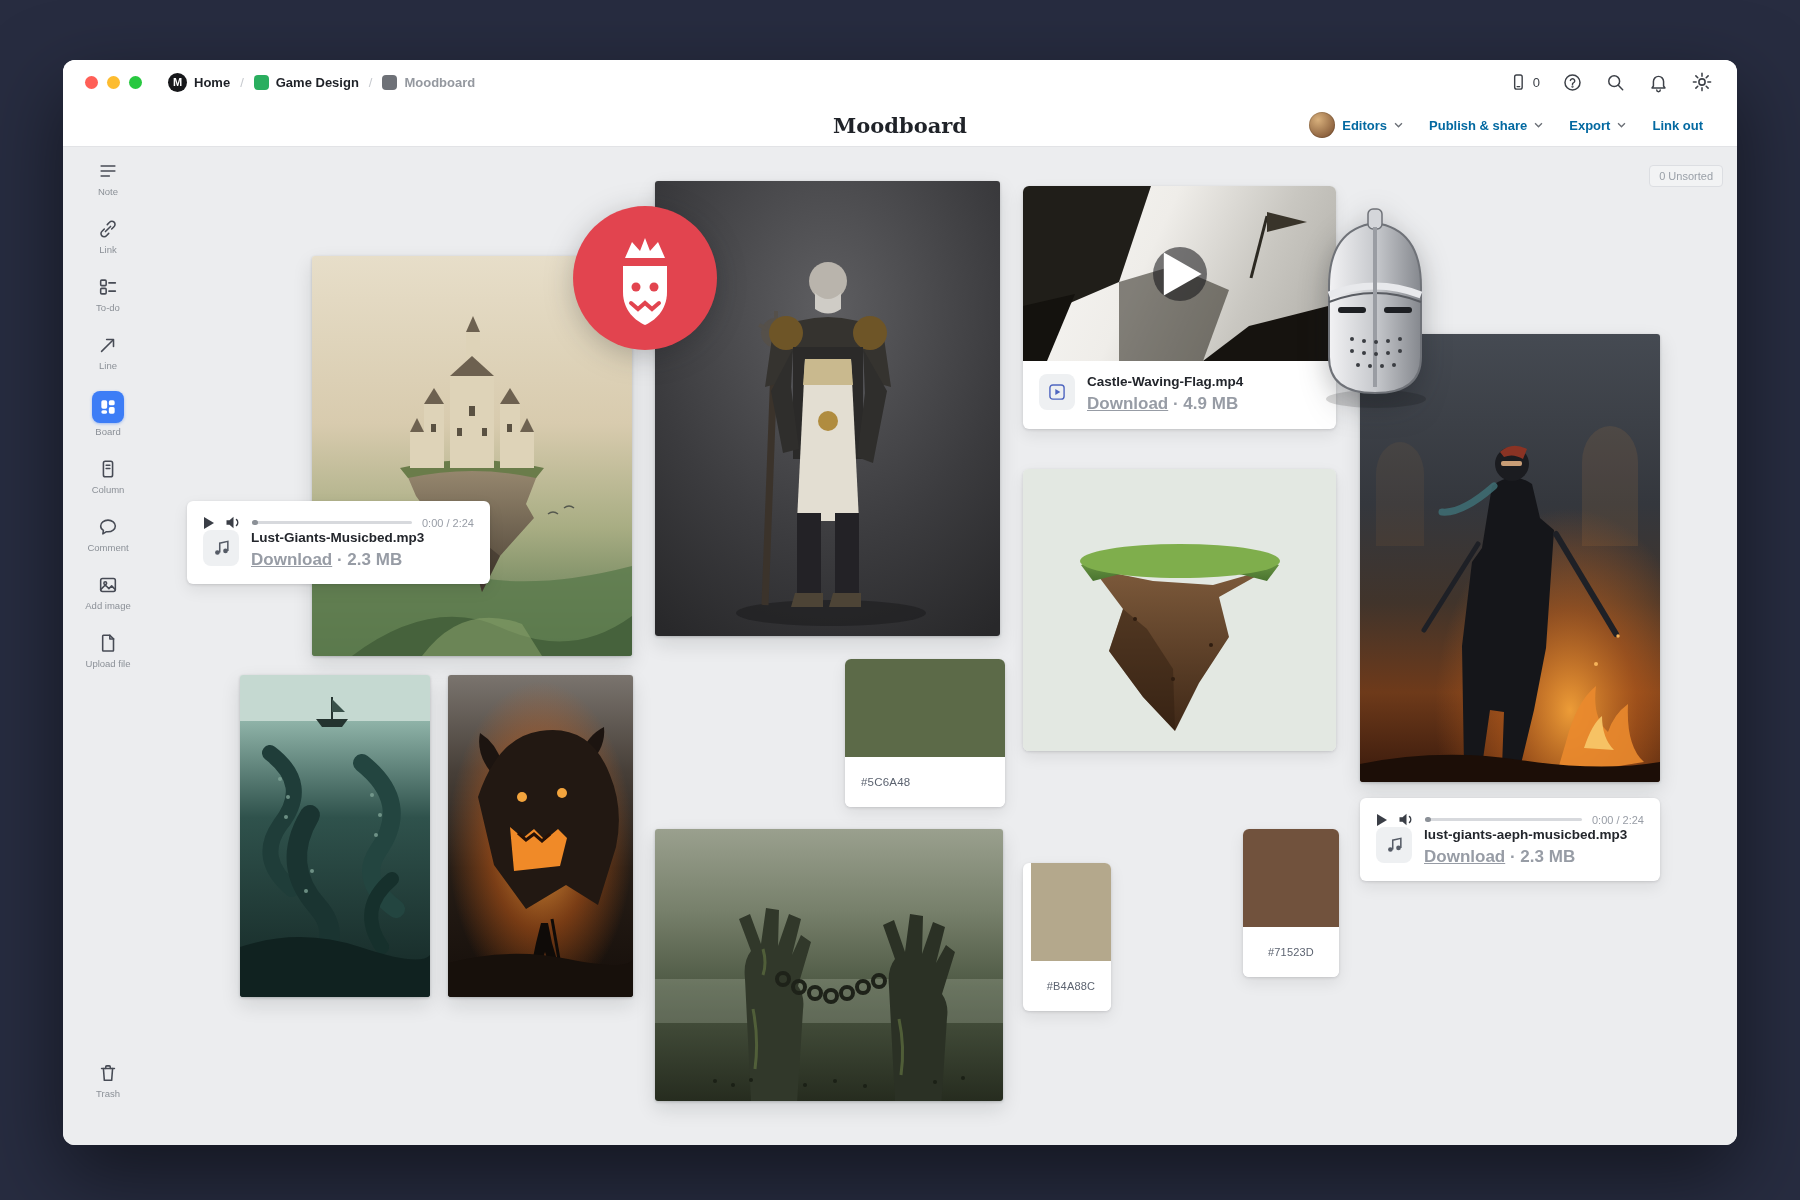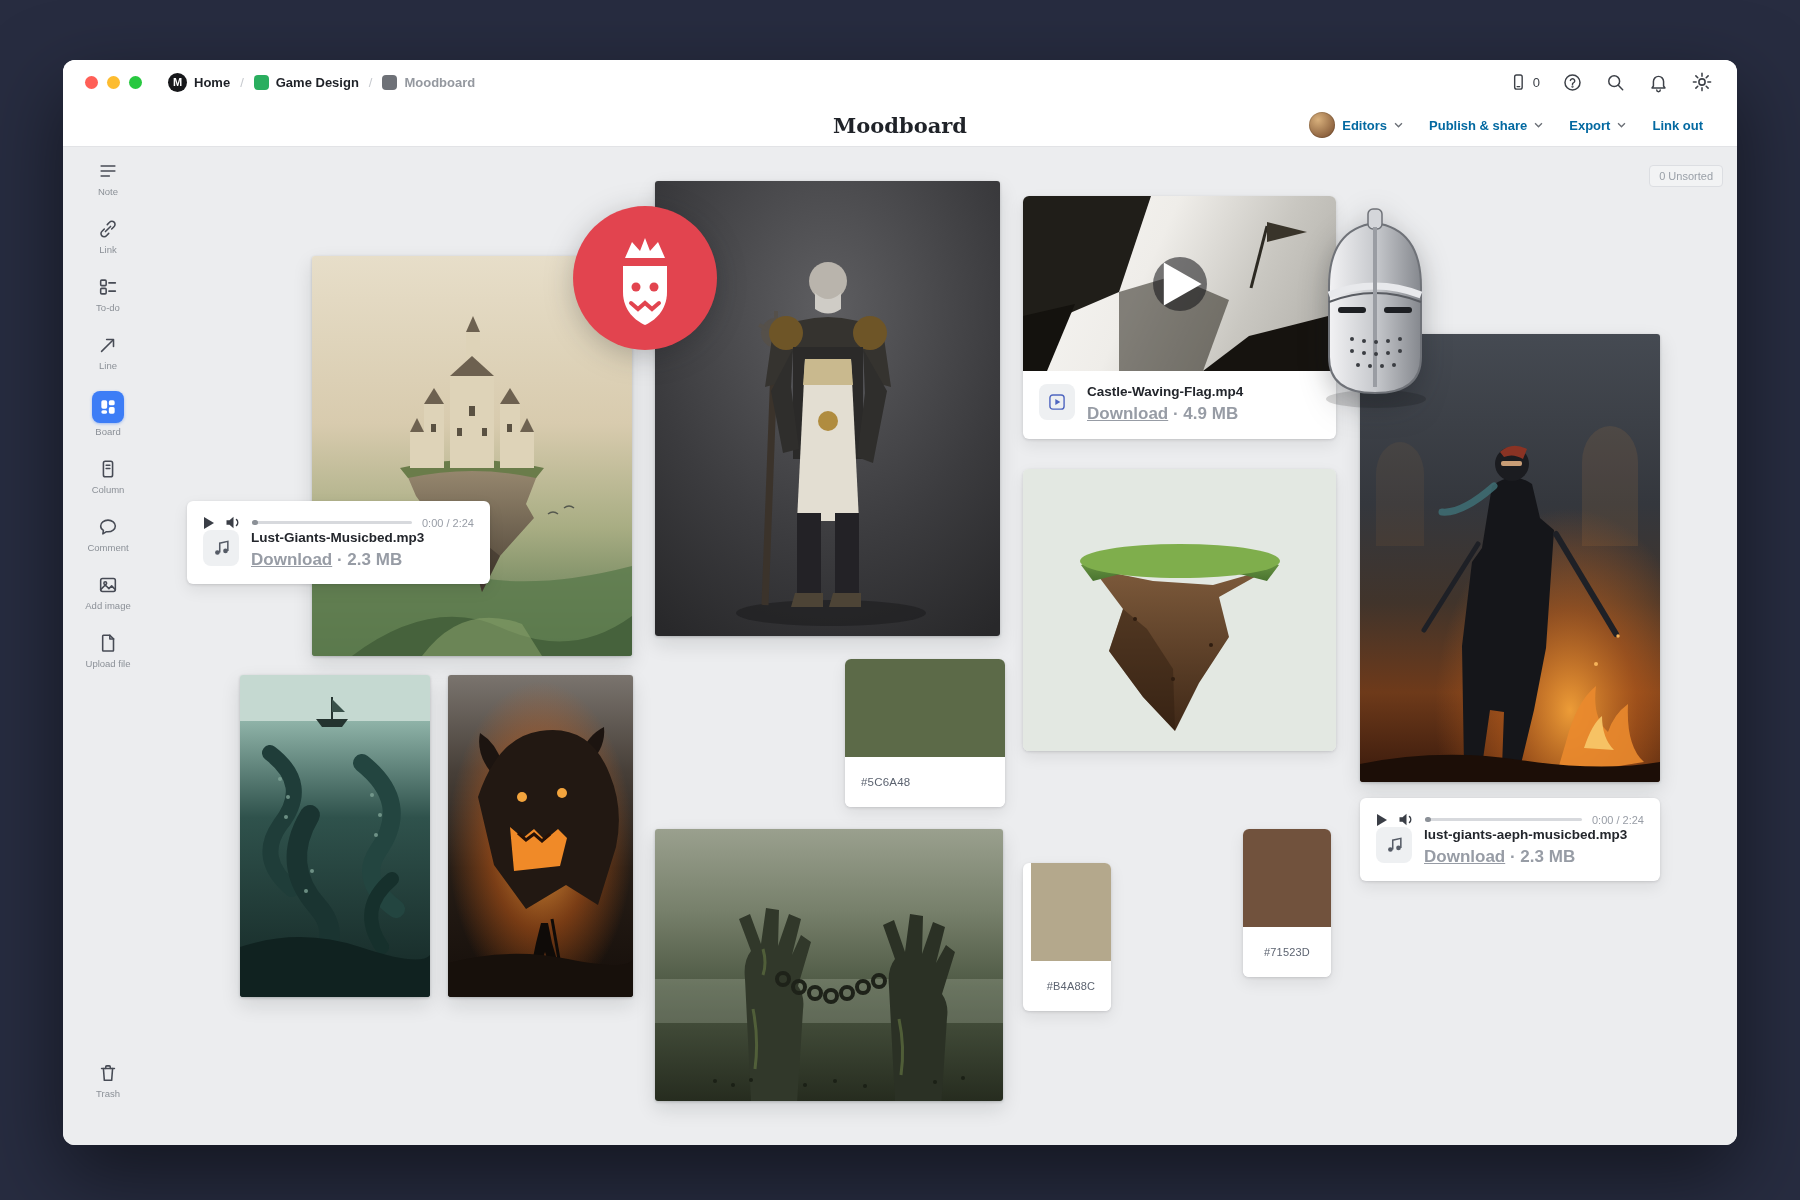--- a/index.html
+++ b/index.html
@@ -417,21 +417,21 @@
       <svg width="144" height="144" viewBox="0 0 144 144">
         <circle cx="72" cy="72" r="72" fill="#E2444F"></circle>
         <path d="M52 52 l7 -16 8 9 5 -13 5 13 8 -9 7 16 z" fill="#fff"></path>
         <path d="M50 60 h44 v26 c0 19 -13 29 -22 33 c-9 -4 -22 -14 -22 -33 z" fill="#fff"></path>
         <circle cx="63" cy="81" r="4.5" fill="#E2444F"></circle>
           <circle cx="81" cy="81" r="4.5" fill="#E2444F"></circle>
         <path d="M58 97 l7 6 7 -6 7 6 7 -6" stroke="#E2444F" stroke-width="4" fill="none" stroke-linecap="round"></path>
       </svg>
     </div>
 
-    <div class="abs white-card video-card" style="left:960px; top:49px; width:313px;">
+    <div class="abs white-card video-card" style="left:960px; top:39px; width:313px;">
       <div class="vthumb">
         <svg viewBox="0 0 313 175" preserveAspectRatio="none">
           <polygon points="0,0 128,0 96,96 40,120 0,142" fill="#201e19"></polygon>
           <polygon points="0,120 52,108 24,175 0,175" fill="#14120e"></polygon>
           <polygon points="180,175 313,175 313,118 226,140" fill="#16130f"></polygon>
           <line x1="228" y1="92" x2="244" y2="30" stroke="#2c2922" stroke-width="3"></line>
           <polygon points="244,26 284,36 244,46" fill="#39342a"></polygon>
           <polygon points="96,96 150,80 206,104 180,175 96,175" fill="#262219" opacity=".55"></polygon>
         </svg>
         <span class="play-overlay">
@@ -686,21 +686,21 @@
             <circle cx="280" cy="253" r="2"></circle>
             <circle cx="308" cy="249" r="2"></circle>
         </g>
       </svg>
     </div>
 
     <div class="abs white-card swatch-card small" style="left:960px; top:716px; width:88px;padding-left:8px;">
       <div class="sw-block" style="background: rgb(180, 168, 140);"></div>
       <div class="sw-label">#B4A88C</div>
     </div>
-    <div class="abs white-card swatch-card small" style="left:1180px; top:682px; width:88px;">
+    <div class="abs white-card swatch-card small" style="left:1180px; top:682px; width:96px;">
       <div class="sw-block" style="background: rgb(113, 82, 61);"></div>
       <div class="sw-label">#71523D</div>
     </div>
 
     <div class="abs white-card audio-card" style="left:1297px; top:651px; width:300px;">
       <div class="audio-top">
         <span class="pbtn">
           <svg width="12" height="14" viewBox="0 0 12 14">
               <polygon points="1,1 11,7 1,13" fill="#3a3e46"></polygon>
             </svg>

